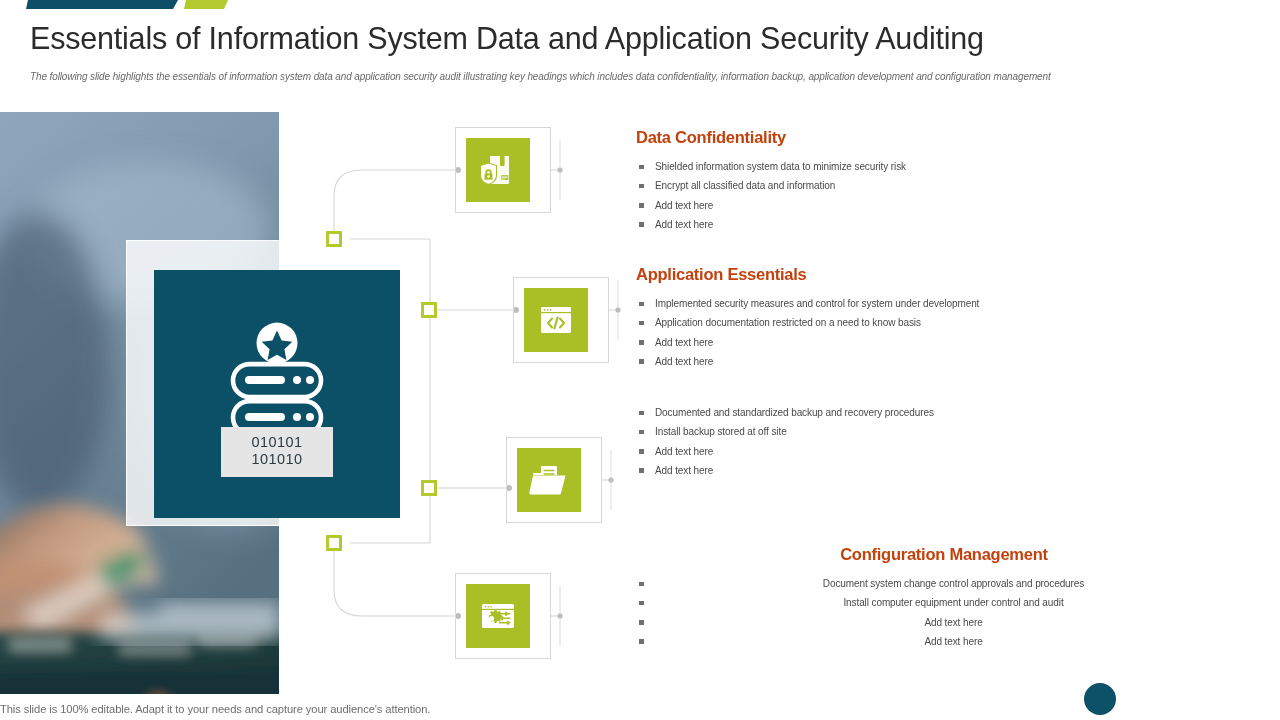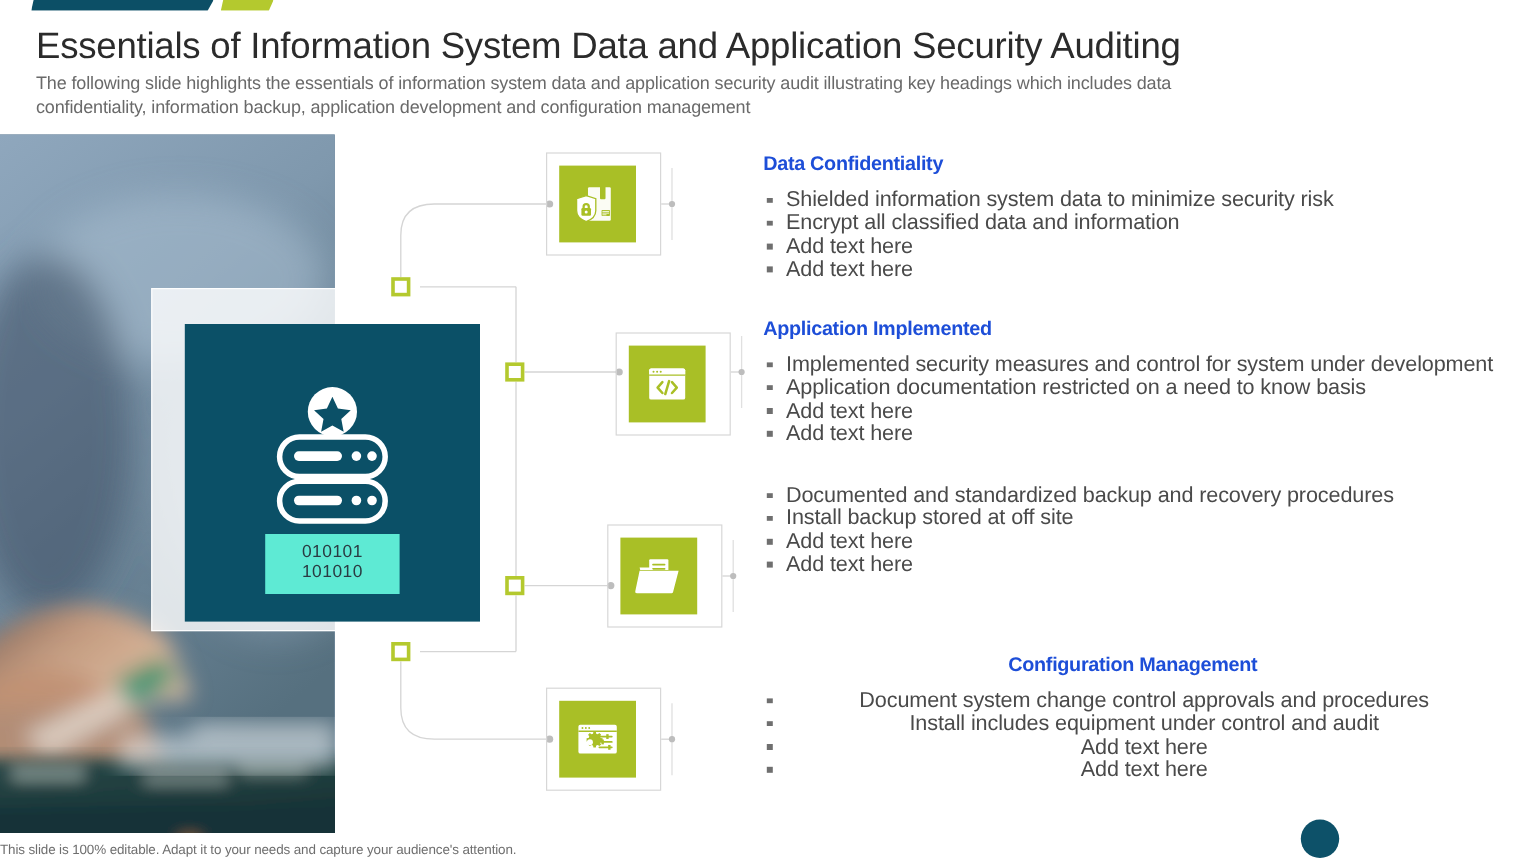--- a/index.html
+++ b/index.html
@@ -39,26 +39,27 @@
   .header { position: absolute; left: 30px; top: 22px; right: 52px; }
   .page-title {
     font-size: 30.5px;
     font-weight: 400;
     color: #2b2b2b;
     letter-spacing: -0.2px;
     line-height: 1.08;
     white-space: nowrap;
   }
   .page-subtitle {
-    margin-top: 5px;
-    font-size: 15px;
+    margin-top: 15px;
+    font-size: 10px;
     color: #6a6a6a;
     line-height: 1.33;
     max-width: 1192px;
     letter-spacing: -0.12px;
+    font-style: italic;
   }
 
   
   .photo {
     position: absolute;
     left: 0; top: 112px;
     width: 279px; height: 582px;
     overflow: hidden;
     background: #5d7b93;
   }
@@ -81,24 +82,24 @@
     background: #0b5067;
   }
   .center-icon {
     position: absolute;
     left: 50%; top: 50%;
     transform: translate(-50%, -52%);
     width: 140px; height: 146px;
   }
   .binary-box {
     position: absolute;
-    left: 50%; bottom: 23px;
+    left: 50%; bottom: 41px;
     transform: translateX(-50%);
     width: 112px;
-    background: #5eead4;
+    background: #e5e5e5;
     padding: 7px 0 9px 0;
     text-align: center;
   }
   .binary-box span {
     display: block;
     font-size: 14.5px;
     color: #2a3b42;
     line-height: 1.18;
     letter-spacing: 0.4px;
     font-family: "Liberation Sans", sans-serif;
@@ -152,29 +153,29 @@
   
   .sections {
     position: absolute;
     left: 636px; top: 128px;
     width: 616px;
   }
   .section { margin-bottom: 0; }
   .section-title {
     font-size: 16.5px;
     font-weight: 700;
-    color: #1d4ed8;
+    color: #c2410c;
     letter-spacing: -0.25px;
     margin-bottom: 10px;
   }
   .bullet-list { list-style: none; }
   .bullet-item {
     position: relative;
     padding-left: 19px;
-    font-size: 18px;
+    font-size: 10px;
     color: #4a4a4a;
     line-height: 19.3px;
     letter-spacing: -0.1px;
     white-space: nowrap;
   }
   .bullet-item::before {
     content: "";
     position: absolute;
     left: 3px; top: 7.5px;
     width: 4.5px; height: 4.5px;
@@ -436,21 +437,21 @@
       <div class="section-title">Data Confidentiality</div>
       <ul class="bullet-list">
         <li class="bullet-item">Shielded information system data to minimize security risk</li>
         <li class="bullet-item">Encrypt all classified data and information</li>
         <li class="bullet-item">Add text here</li>
         <li class="bullet-item">Add text here</li>
       </ul>
     </div>
 
     <div class="section sec-1">
-      <div class="section-title">Application Implemented</div>
+      <div class="section-title">Application Essentials</div>
       <ul class="bullet-list">
         <li class="bullet-item">Implemented security measures and control for system under development</li>
         <li class="bullet-item">Application documentation restricted on a need to know basis</li>
         <li class="bullet-item">Add text here</li>
         <li class="bullet-item">Add text here</li>
       </ul>
     </div>
 
     <div class="section sec-2">
       <ul class="bullet-list">
@@ -458,21 +459,21 @@
         <li class="bullet-item">Install backup stored at off site</li>
         <li class="bullet-item">Add text here</li>
         <li class="bullet-item">Add text here</li>
       </ul>
     </div>
 
     <div class="section sec-3">
       <div class="section-title">Configuration Management</div>
       <ul class="bullet-list">
         <li class="bullet-item">Document system change control approvals and procedures</li>
-        <li class="bullet-item">Install includes equipment under control and audit</li>
+        <li class="bullet-item">Install computer equipment under control and audit</li>
         <li class="bullet-item">Add text here</li>
         <li class="bullet-item">Add text here</li>
       </ul>
     </div>
 
   </div>
 
   <div class="footer-note">This slide is 100% editable. Adapt it to your needs and capture your audience's attention.</div>
   <div class="corner-dot"></div>
 

